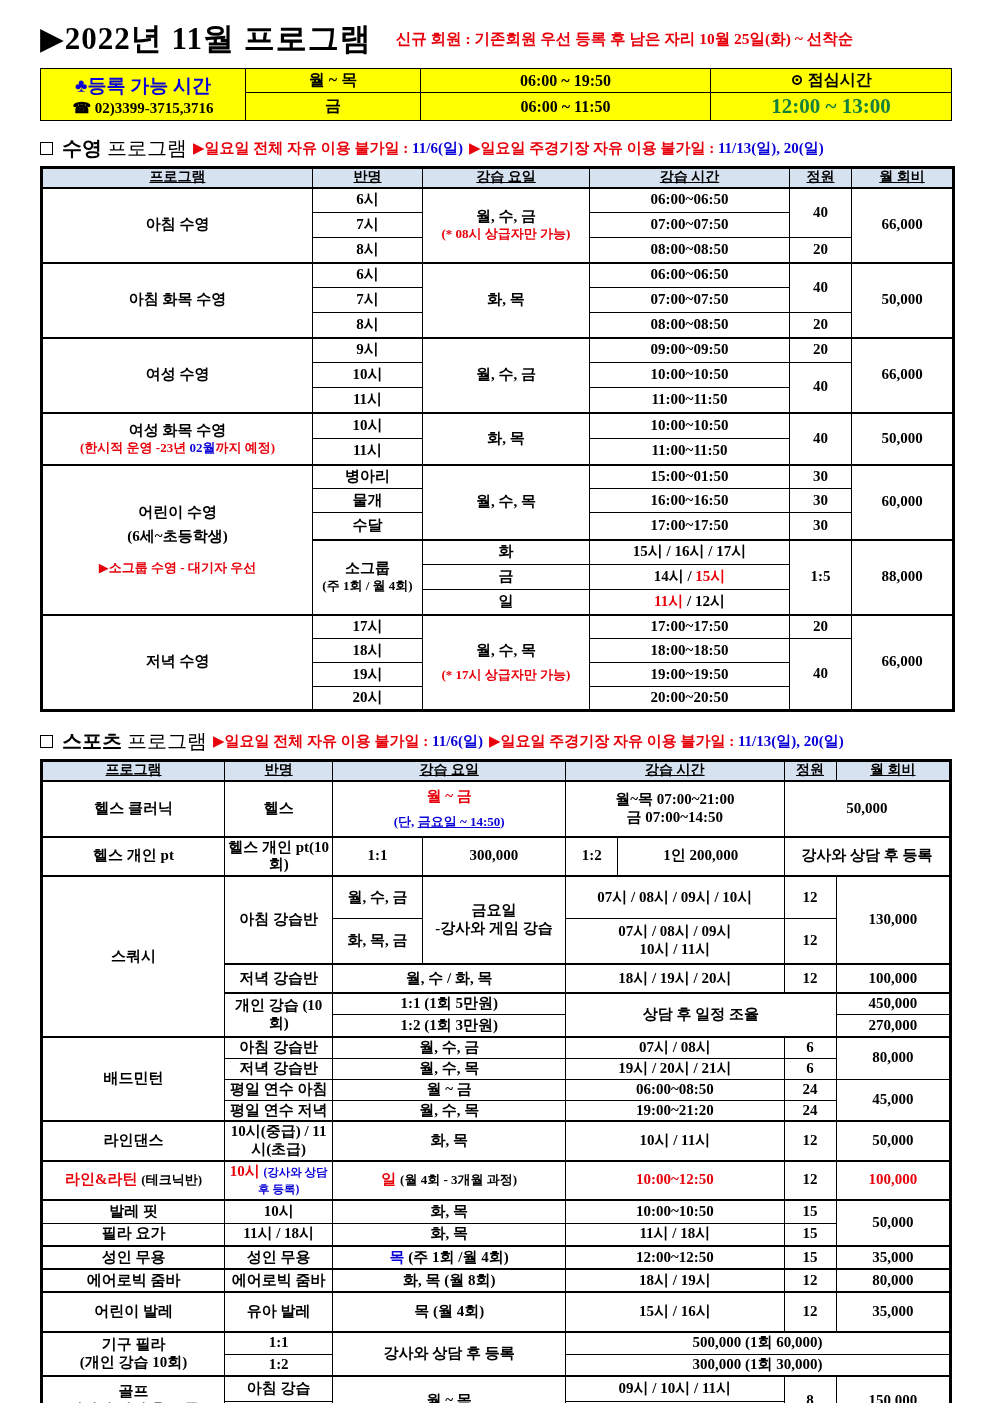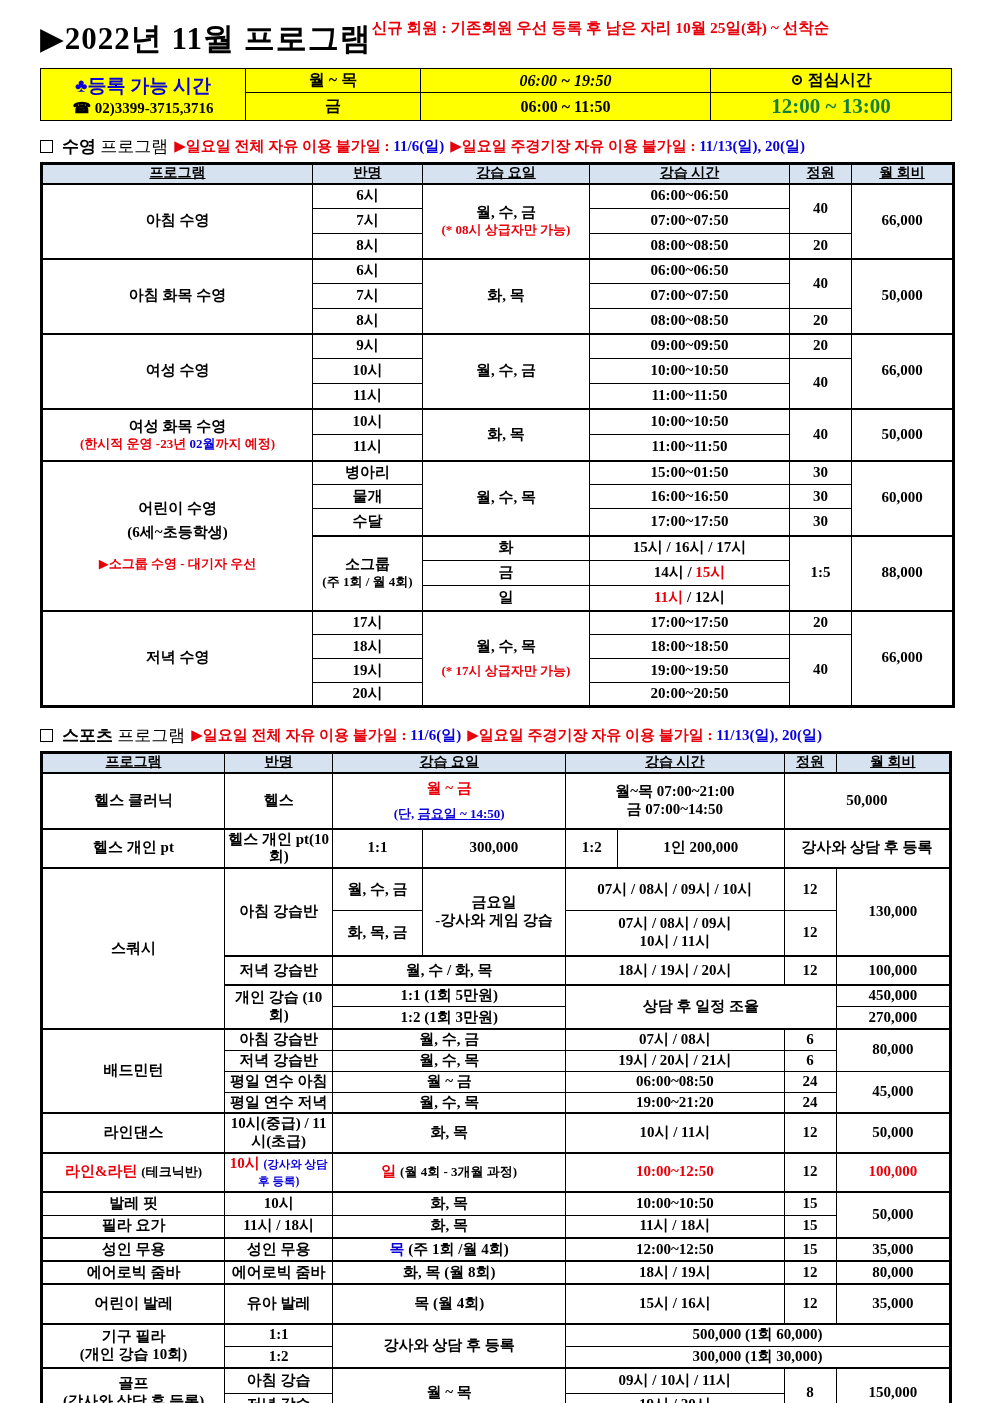--- a/index.html
+++ b/index.html
@@ -7,36 +7,36 @@
   body {
     width: 992px; height: 1403px;
     background: #ffffff;
     font-family: "Liberation Serif", "DejaVu Serif", serif;
     color: #000;
     -webkit-font-smoothing: none;
   }
   .page { position: relative; width: 992px; height: 1403px; padding: 18px 30px 0 40px; }
 
   
-  .title-row { display:flex; align-items: flex-start; gap: 0; margin-bottom: 8px; }
+  .title-row { display:flex; align-items: center; gap: 24px; margin-bottom: 8px; }
   .main-title { font-size: 31px; font-weight: bold; letter-spacing: 1px; white-space: nowrap; }
   .title-note { color:#e8000b; font-weight:bold; font-size: 15.5px; white-space: nowrap; }
 
   
   table.infobox { border-collapse: collapse; width: 912px; background:#ffff00; margin-bottom: 14px; }
   table.infobox td { border: 1px solid #000; text-align:center; font-weight:bold; padding: 1px 4px; }
   .ib-title { color:#0a00d8; font-size: 19px; white-space:nowrap; }
   .ib-phone { font-size: 15px; color:#000; white-space:nowrap; }
   .ib-cell { font-size: 16px; height: 23px; }
   .ib-lunch { font-size: 21px; color:#15803d; }
 
   
   .sec-head { display:flex; align-items:center; gap:6px; margin-bottom:4px; white-space:nowrap; }
   .chk { display:inline-block; width:13px; height:13px; border:1.6px solid #000; margin-right:3px; }
-  .sec-name { font-size:17px; font-weight:bold; }
+  .sec-name { font-size:20px; font-weight:bold; }
   .sec-name .light { font-weight:normal; }
   .sec-sub { font-size: 15px; font-weight:bold; }
   .red { color:#e8000b; }
   .blue { color:#0a00d8; }
 
   
   table.grid { border-collapse: collapse; width: 912px; table-layout: fixed; }
   table.grid td, table.grid th {
     border: 1px solid #000;
     text-align: center;
@@ -71,21 +71,21 @@
   </div>
 
   <table class="infobox">
     <tbody>
         <tr>
       <td rowspan="2" style="width:205px;padding:0;">
         <div class="ib-title">♣등록 가능 시간</div>
         <div class="ib-phone">☎ 02)3399-3715,3716</div>
       </td>
       <td class="ib-cell" style="width:175px;">월 ~ 목</td>
-      <td class="ib-cell" style="width:290px;font-style:italic;">06:00 ~ 19:50</td>
+      <td class="ib-cell" style="width:290px;">06:00 ~ 19:50</td>
       <td class="ib-cell">⊙ 점심시간</td>
     </tr>
     <tr>
       <td class="ib-cell">금</td>
       <td class="ib-cell">06:00 ~ 11:50</td>
       <td class="ib-cell ib-lunch">12:00 ~ 13:00</td>
     </tr>
   </tbody>
     </table>
 

